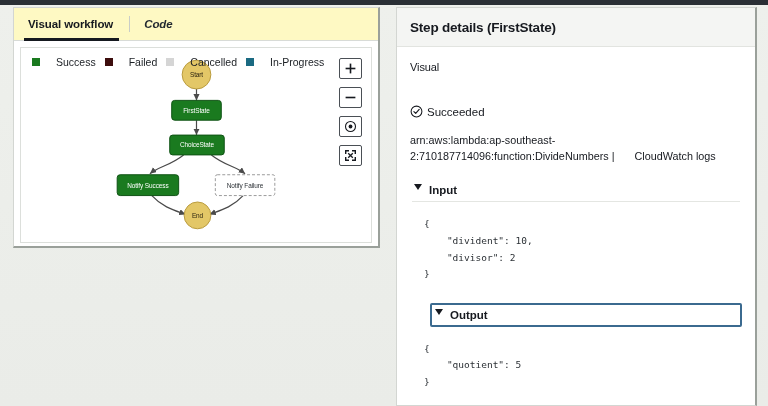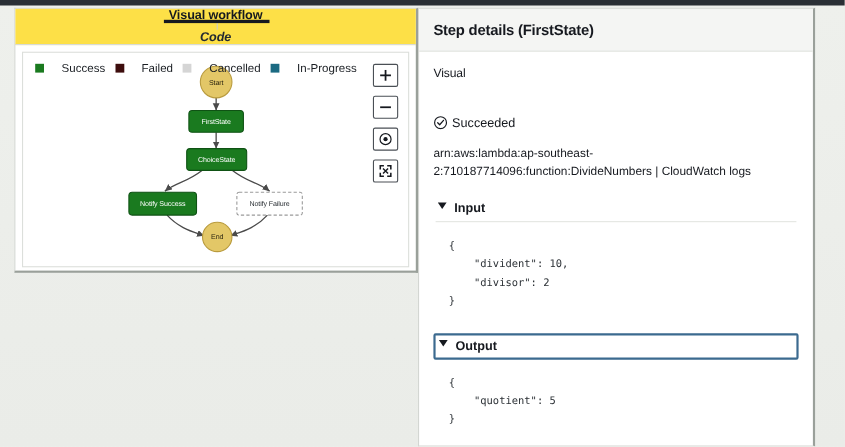--- a/index.html
+++ b/index.html
@@ -26,25 +26,24 @@
     position: absolute; left: 13px; top: 7px;
     width: 367px; height: 241px;
     background: #ffffff;
     border: 1px solid #d3d6d2;
     border-right: 2px solid #9aa09a;
     border-bottom: 2px solid #9aa09a;
   }
   .tabs {
     position: relative;
     height: 33px;
-    background: #fde047;
+    background: #fef9c3;
     border-bottom: 1px solid #d8dbd7;
     display: flex; align-items: center;
     padding-left: 14px;
-    flex-direction: column;
   }
   .tab {
     font-size: 11.5px; font-weight: bold; color: #16191f;
     padding: 0 14px 0 0; height: 33px;
     display: flex; align-items: center;
     position: relative; cursor: pointer;
     letter-spacing: -0.1px;
   }
   .tab.active::after {
     content: ""; position: absolute;
@@ -91,21 +90,21 @@
 
   .graph { position: absolute; left: 0; top: 0; width: 100%; height: 100%; }
   .node-label {
     font-size: 6.5px;
     font-family: "Liberation Sans", sans-serif;
     letter-spacing: -0.1px;
   }
 
   
   .right-panel {
-    position: absolute; left: 380px; top: 7px;
+    position: absolute; left: 396px; top: 7px;
     width: 361px; height: 399px;
     background: #ffffff;
     border: 1px solid #d3d6d2;
     border-right: 2px solid #9aa09a;
     overflow: hidden;
   }
   .rp-header {
     height: 39px;
     background: #f4f5f3;
     border-bottom: 1px solid #e2e4e0;
@@ -118,32 +117,33 @@
   .field-label {
     font-size: 11px; color: #16191f; margin-bottom: 4px; letter-spacing: -0.1px;
   }
   .status-row { display: flex; align-items: center; gap: 4px; margin-bottom: 15px; margin-top: 32px; }
   .status-text { font-size: 11.5px; color: #16191f; }
   .resource-arn {
     font-size: 10.8px; color: #16191f; line-height: 1.45;
     word-break: break-word; margin-bottom: 2px;
   }
   .arn-sep { color: #16191f; }
-  .cw-link { color: #16191f; }
+  .cw-link { color: #16191f; margin-left: 17px; }
 
   .accordion { margin-top: 15px; }
   .acc-head {
     display: flex; align-items: flex-start; gap: 7px;
     padding: 5px 6px 5px 4px;
     cursor: pointer;
   }
   .acc-head.focused {
     border: 2px solid #3b6a8f;
     border-radius: 2px;
     padding: 4px 5px 4px 3px;
+    margin-left: 20px;
   }
   .acc-title { font-size: 11.5px; font-weight: bold; color: #16191f; }
   .tri { width: 0; height: 0; }
   .tri.down {
     border-left: 4.5px solid transparent;
     border-right: 4.5px solid transparent;
     border-top: 6px solid #16191f;
   }
   .tri.right {
     border-top: 4.5px solid transparent;

